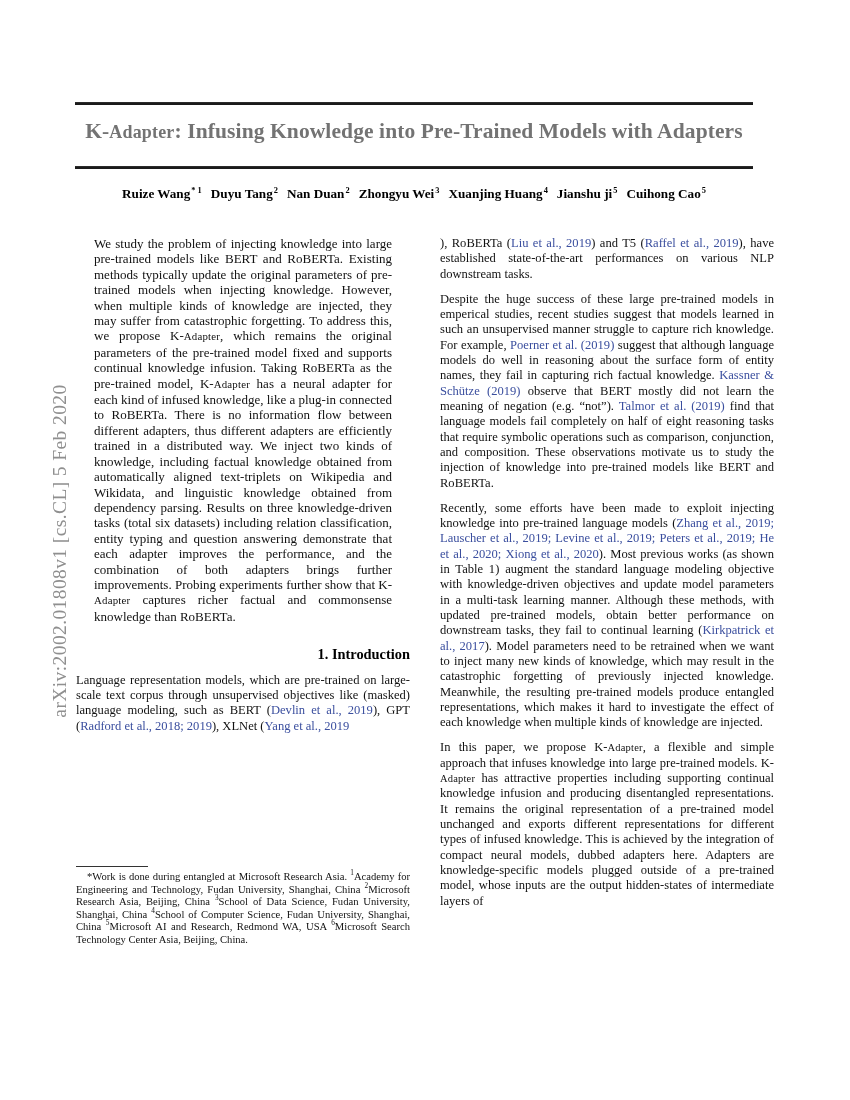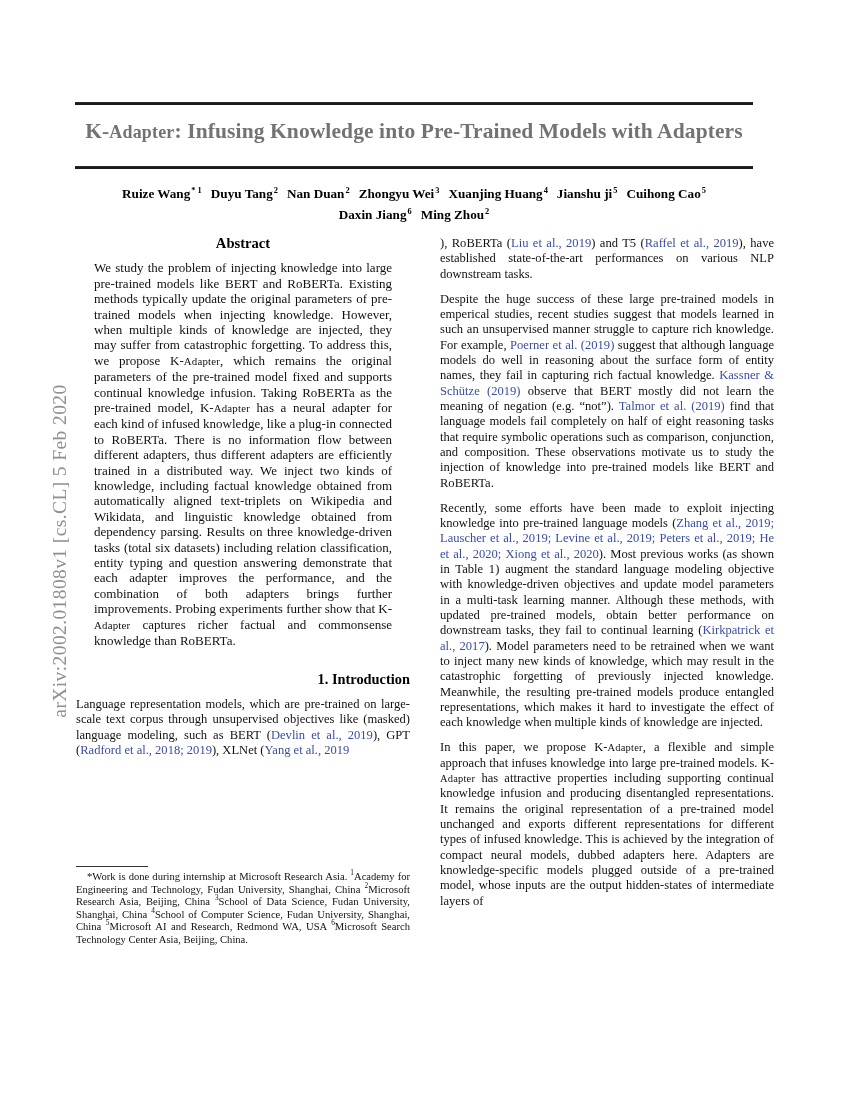--- a/index.html
+++ b/index.html
@@ -167,28 +167,24 @@
   <div class="rule rule-top"></div>
 
   <div class="title"><span>K-</span><span class="sc">Adapter</span><span>: Infusing Knowledge into Pre-Trained Models with Adapters</span></div>
 
   <div class="rule rule-bottom"></div>
 
   <div class="authors">
     <div>
       <span class="au"><span>Ruize Wang</span><sup>* 1</sup></span><span class="au"><span>Duyu Tang</span><sup>2</sup></span><span class="au"><span>Nan Duan</span><sup>2</sup></span><span class="au"><span>Zhongyu Wei</span><sup>3</sup></span><span class="au"><span>Xuanjing Huang</span><sup>4</sup></span><span class="au"><span>Jianshu ji</span><sup>5</sup></span><span class="au"><span>Cuihong Cao</span><sup>5</sup></span>
     </div>
-    <div>
-      <span class="au"><span>Daxin Jiang</span><sup>6</sup></span><span class="au"><span>Ming Zhou</span><sup>2</sup></span>
-    </div>
   </div>
 
   <div class="col col-left">
 
-    <div class="abstract-head">Abstract</div>
 
     <div class="abstract-body"><span>We study the problem of injecting knowledge into large pre-trained models like BERT and RoBERTa. Existing methods typically update the original parameters of pre-trained models when injecting knowledge. However, when multiple kinds of knowledge are injected, they may suffer from catastrophic forgetting. To address this, we propose K-</span><span class="sc">Adapter</span><span>, which remains the original parameters of the pre-trained model fixed and supports continual knowledge infusion. Taking RoBERTa as the pre-trained model, K-</span><span class="sc">Adapter</span><span> has a neural adapter for each kind of infused knowledge, like a plug-in connected to RoBERTa. There is no information flow between different adapters, thus different adapters are efficiently trained in a distributed way. We inject two kinds of knowledge, including factual knowledge obtained from automatically aligned text-triplets on Wikipedia and Wikidata, and linguistic knowledge obtained from dependency parsing. Results on three knowledge-driven tasks (total six datasets) including relation classification, entity typing and question answering demonstrate that each adapter improves the performance, and the combination of both adapters brings further improvements. Probing experiments further show that K-</span><span class="sc">Adapter</span><span> captures richer factual and commonsense knowledge than RoBERTa.</span></div>
 
     <h2 class="section">1. Introduction</h2>
 
     <p class="para"><span>Language representation models, which are pre-trained on large-scale text corpus through unsupervised objectives like (masked) language modeling, such as BERT (</span><span class="cite">Devlin et al., 2019</span><span>), GPT (</span><span class="cite">Radford et al., 2018</span><span class="cite">; </span><span class="cite">2019</span><span>), XLNet (</span><span class="cite">Yang et al., 2019</span></p>
 
   </div>
 
   <div class="col col-right">
@@ -199,18 +195,18 @@
 
     <p class="para"><span>Recently, some efforts have been made to exploit injecting knowledge into pre-trained language models (</span><span class="cite">Zhang et al., 2019</span><span class="cite">; </span><span class="cite">Lauscher et al., 2019</span><span class="cite">; </span><span class="cite">Levine et al., 2019</span><span class="cite">; </span><span class="cite">Peters et al., 2019</span><span class="cite">; </span><span class="cite">He et al., 2020</span><span class="cite">; </span><span class="cite">Xiong et al., 2020</span><span>). Most previous works (as shown in Table 1) augment the standard language modeling objective with knowledge-driven objectives and update model parameters in a multi-task learning manner. Although these methods, with updated pre-trained models, obtain better performance on downstream tasks, they fail to continual learning (</span><span class="cite">Kirkpatrick et al., 2017</span><span>). Model parameters need to be retrained when we want to inject many new kinds of knowledge, which may result in the catastrophic forgetting of previously injected knowledge. Meanwhile, the resulting pre-trained models produce entangled representations, which makes it hard to investigate the effect of each knowledge when multiple kinds of knowledge are injected.</span></p>
 
     <p class="para tight"><span>In this paper, we propose K-</span><span class="sc">Adapter</span><span>, a flexible and simple approach that infuses knowledge into large pre-trained models. K-</span><span class="sc">Adapter</span><span> has attractive properties including supporting continual knowledge infusion and producing disentangled representations. It remains the original representation of a pre-trained model unchanged and exports different representations for different types of infused knowledge. This is achieved by the integration of compact neural models, dubbed adapters here. Adapters are knowledge-specific models plugged outside of a pre-trained model, whose inputs are the output hidden-states of intermediate layers of</span></p>
 
   </div>
 
   <div class="footnote-sep"></div>
 
   <div class="footnotes">
-    <p><span class="fn-star">*</span><span>Work is done during internship at Microsoft Research Asia.</span>
+    <p><span class="fn-star">*</span><span>Work is done during entangled at Microsoft Research Asia.</span>
       <sup>1</sup><span>Academy for Engineering and Technology, Fudan University, Shanghai, China </span><sup>2</sup><span>Microsoft Research Asia, Beijing, China </span><sup>3</sup><span>School of Data Science, Fudan University, Shanghai, China </span><sup>4</sup><span>School of Computer Science, Fudan University, Shanghai, China </span><sup>5</sup><span>Microsoft AI and Research, Redmond WA, USA </span><sup>6</sup><span>Microsoft Search Technology Center Asia, Beijing, China.</span>
     </p>
   </div>
 
 </div>
 
 </body></html>

